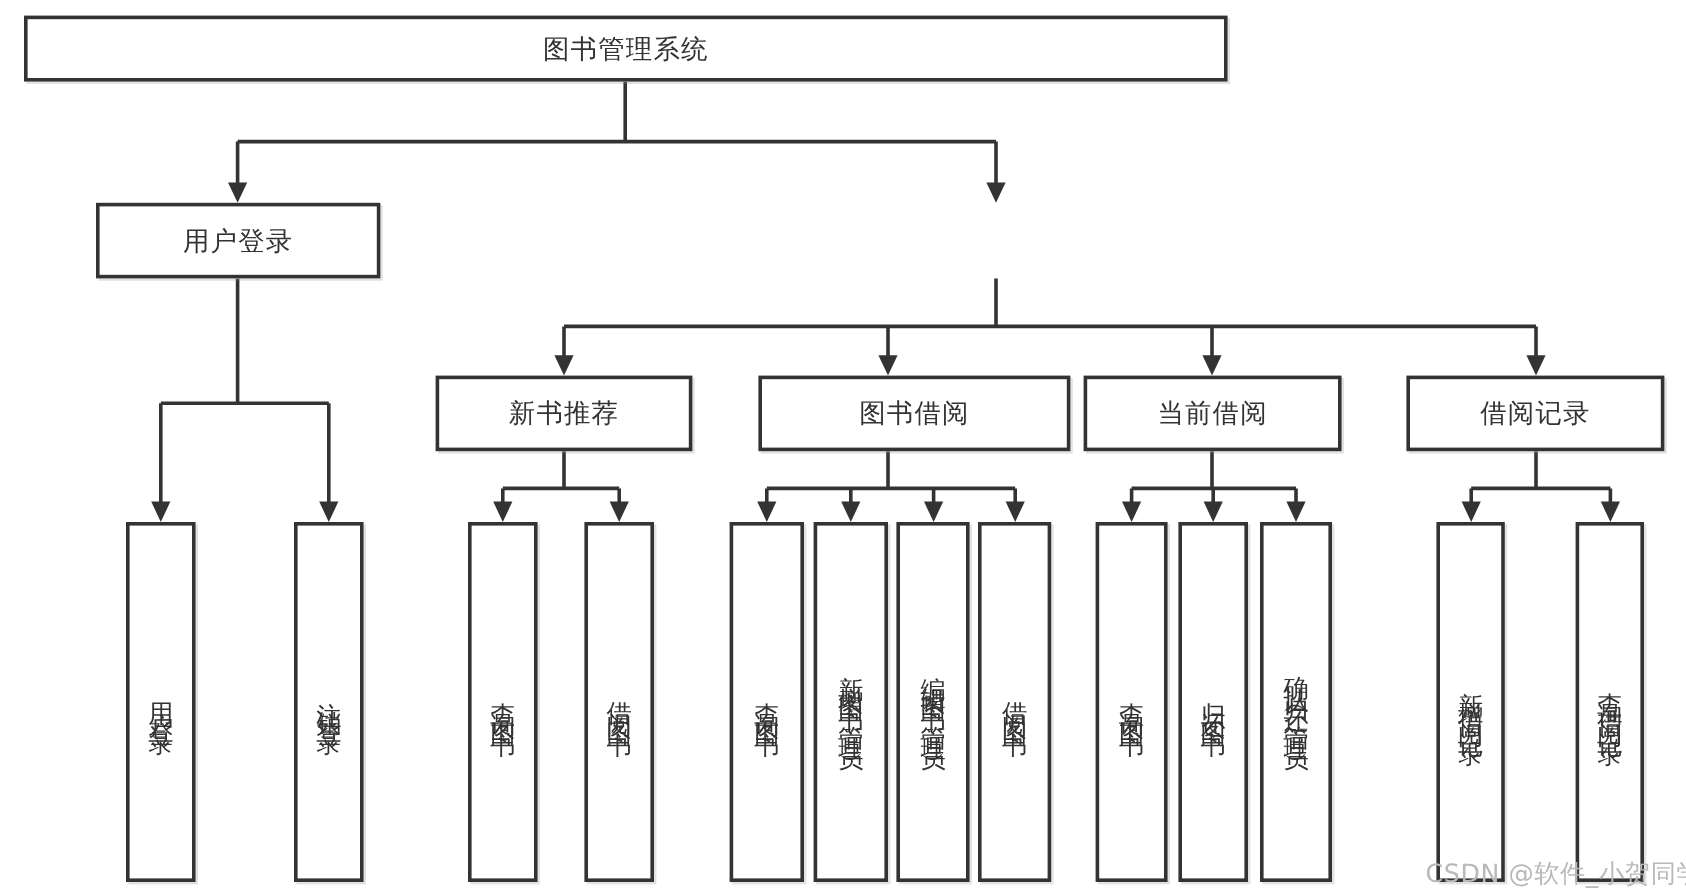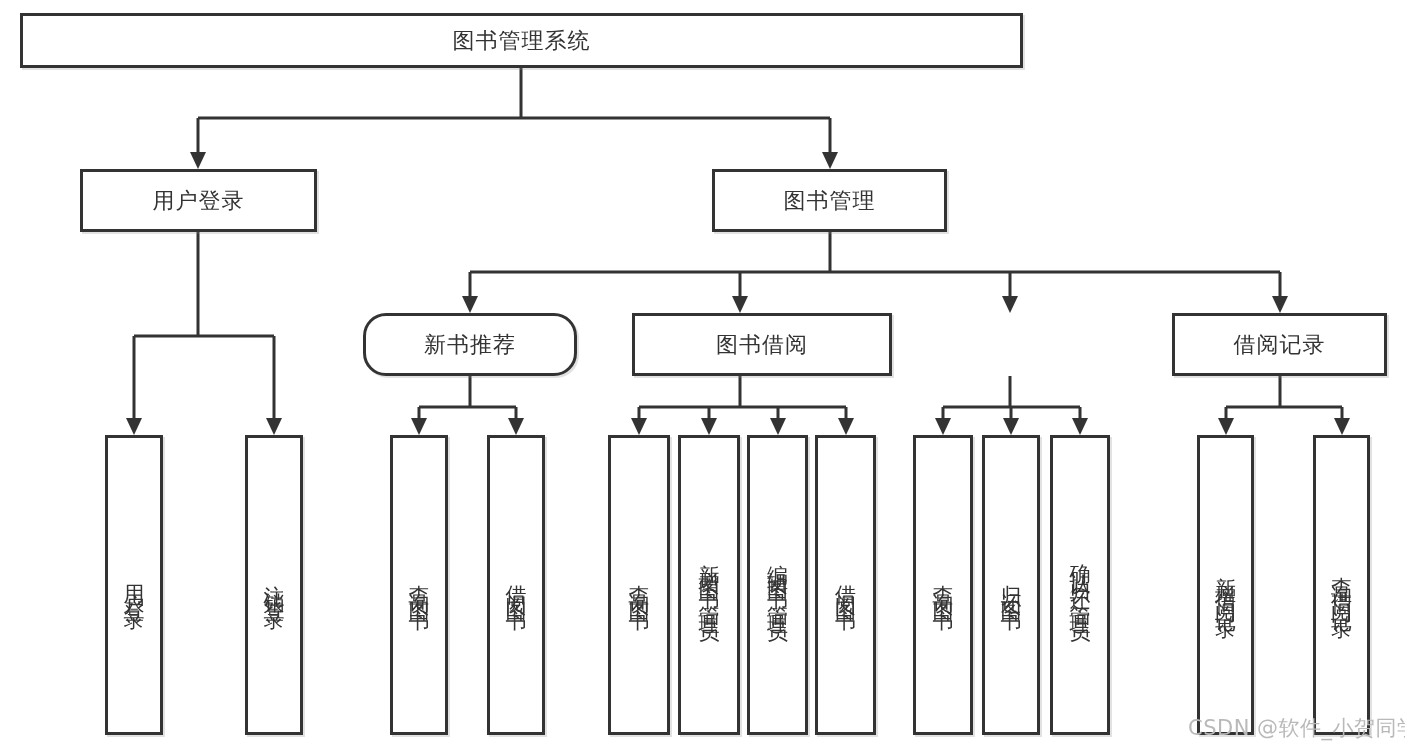--- a/index.html
+++ b/index.html
@@ -121,24 +121,24 @@
     <g>
       <path class="ln" d="M1280 376 V407 M1226 407 H1342 M1226 407 V419 M1342 407 V419"></path>
       <path class="ah" d="M1218 418 L1234 418 L1226 435 Z"></path>
       <path class="ah" d="M1334 418 L1350 418 L1342 435 Z"></path>
     </g>
   </svg>
 
   <div class="hbox" style="left:20px; top:13px; width:1003px; height:55px;">图书管理系统</div>
 
   <div class="hbox" style="left:80px; top:169px; width:237px; height:63px;">用户登录</div>
-  <div class="hbox" style="left:712px; top:169px; width:235px; height:63px;">图书管理</div>
 
-  <div class="hbox" style="left:363px; top:313px; width:214px; height:63px;border-radius:23px;">新书推荐</div>
+  <div class="hbox" style="left:363px; top:313px; width:214px; height:63px;">新书推荐</div>
   <div class="hbox" style="left:632px; top:313px; width:260px; height:63px;">图书借阅</div>
+  <div class="hbox" style="left:903px; top:313px; width:215px; height:63px;">当前借阅</div>
   <div class="hbox" style="left:1172px; top:313px; width:215px; height:63px;">借阅记录</div>
 
   <div class="vbox" style="left:105px; width:58px;">用户登录</div>
   <div class="vbox" style="left:245px; width:58px;">注销登录</div>
 
   <div class="vbox" style="left:390px; width:58px;">查询图书</div>
   <div class="vbox" style="left:487px; width:58px;">借阅图书</div>
 
   <div class="vbox" style="left:608px; width:62px;">查询图书</div>
   <div class="vbox" style="left:678px; width:62px;">新增图书（管理员）</div>

